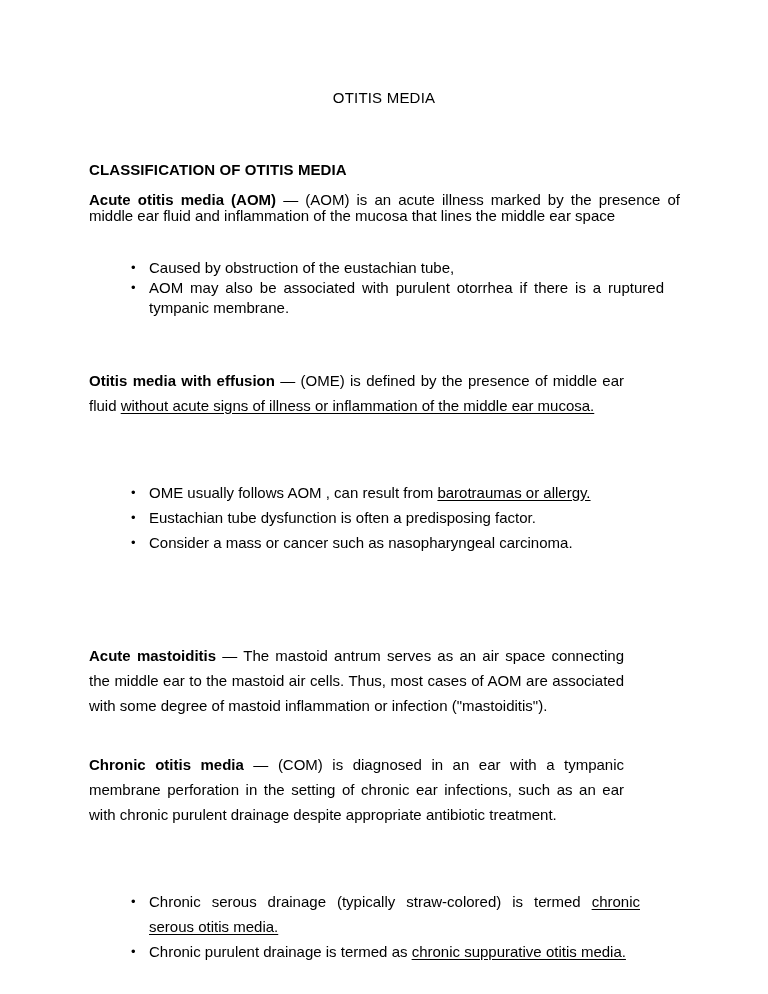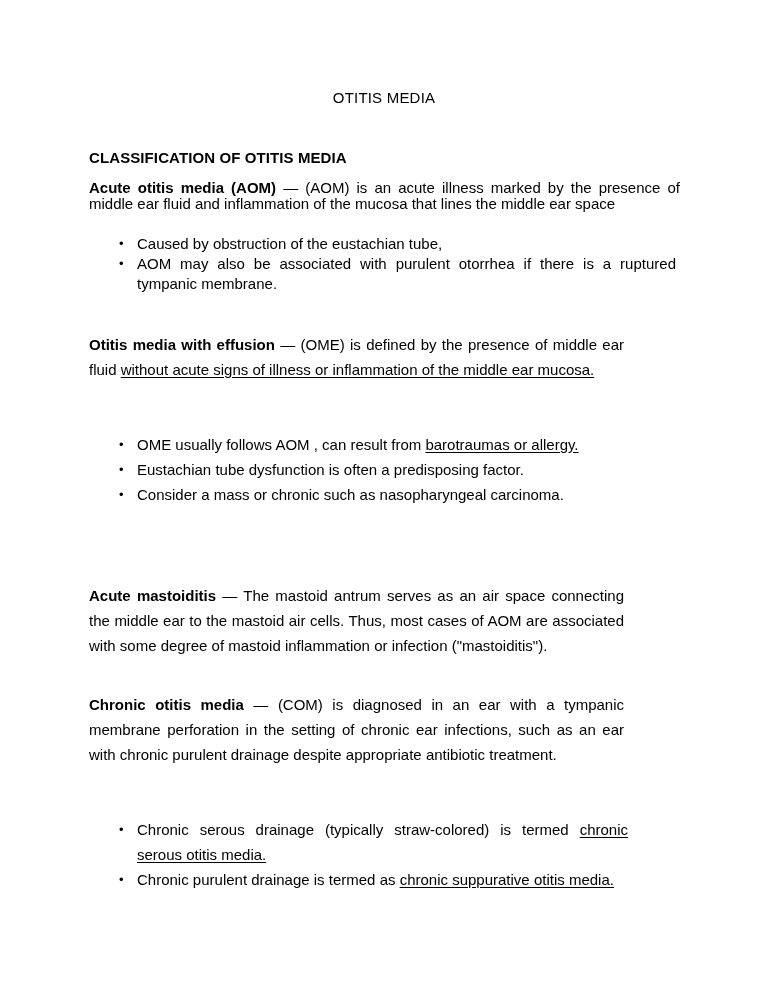--- a/index.html
+++ b/index.html
@@ -36,42 +36,42 @@
     position: absolute;
     left: 89px;
     top: 148px;
     width: 591px;
   }
   .section-heading {
     font-size: 15px;
     font-weight: bold;
     line-height: 20px;
     letter-spacing: 0.1px;
-    margin: 0 0 12px 0;
+    margin: 12px 0 12px 0;
   }
   p.para {
     margin: 0;
     font-size: 15px;
     line-height: 16px;
     text-align: justify;
     text-justify: inter-word;
   }
   p.para.wide {
     line-height: 25px;
   }
   p.para .lead {
     font-weight: bold;
   }
   
   .measure-narrow {
     width: 535px;
   }
   ul.bullets {
     list-style: none;
-    margin: 4px;
+    margin: 16px;
     padding: 0;
   }
   ul.bullets > li {
     position: relative;
     font-size: 15px;
     line-height: 20px;
     text-align: justify;
     text-justify: inter-word;
     padding-left: 44px;
     margin: 0;
@@ -134,21 +134,21 @@
     <div class="gap-xxl"></div>
 
     <ul class="bullets wide measure-narrow">
       <li>
           <span class="txt"><span>OME usually follows AOM , can result from </span><u class="ul">barotraumas or allergy.</u></span>
         </li>
       <li>
           <span class="txt">Eustachian tube dysfunction is often a predisposing factor.</span>
         </li>
       <li>
-          <span class="txt">Consider a mass or chronic such as nasopharyngeal carcinoma.</span>
+          <span class="txt">Consider a mass or cancer such as nasopharyngeal carcinoma.</span>
         </li>
     </ul>
 
     <div class="gap-xxl"></div>
     <div class="gap-lg"></div>
 
     <p class="para wide measure-narrow">
       <span class="lead">Acute mastoiditis</span><span> — </span><span>The mastoid antrum serves as an air space connecting the middle ear to the mastoid air cells. Thus, most cases of AOM are associated with some degree of mastoid inflammation or infection ("mastoiditis").</span>
     </p>
 

